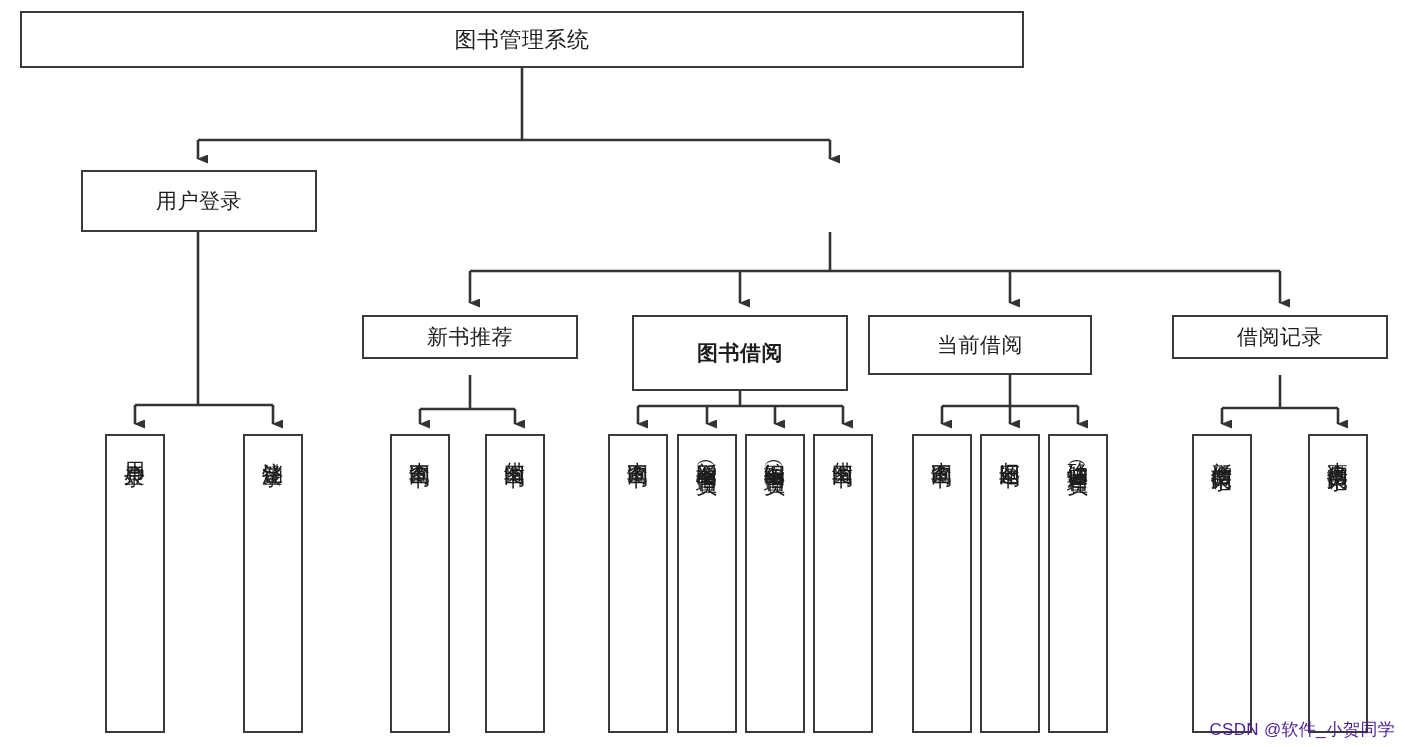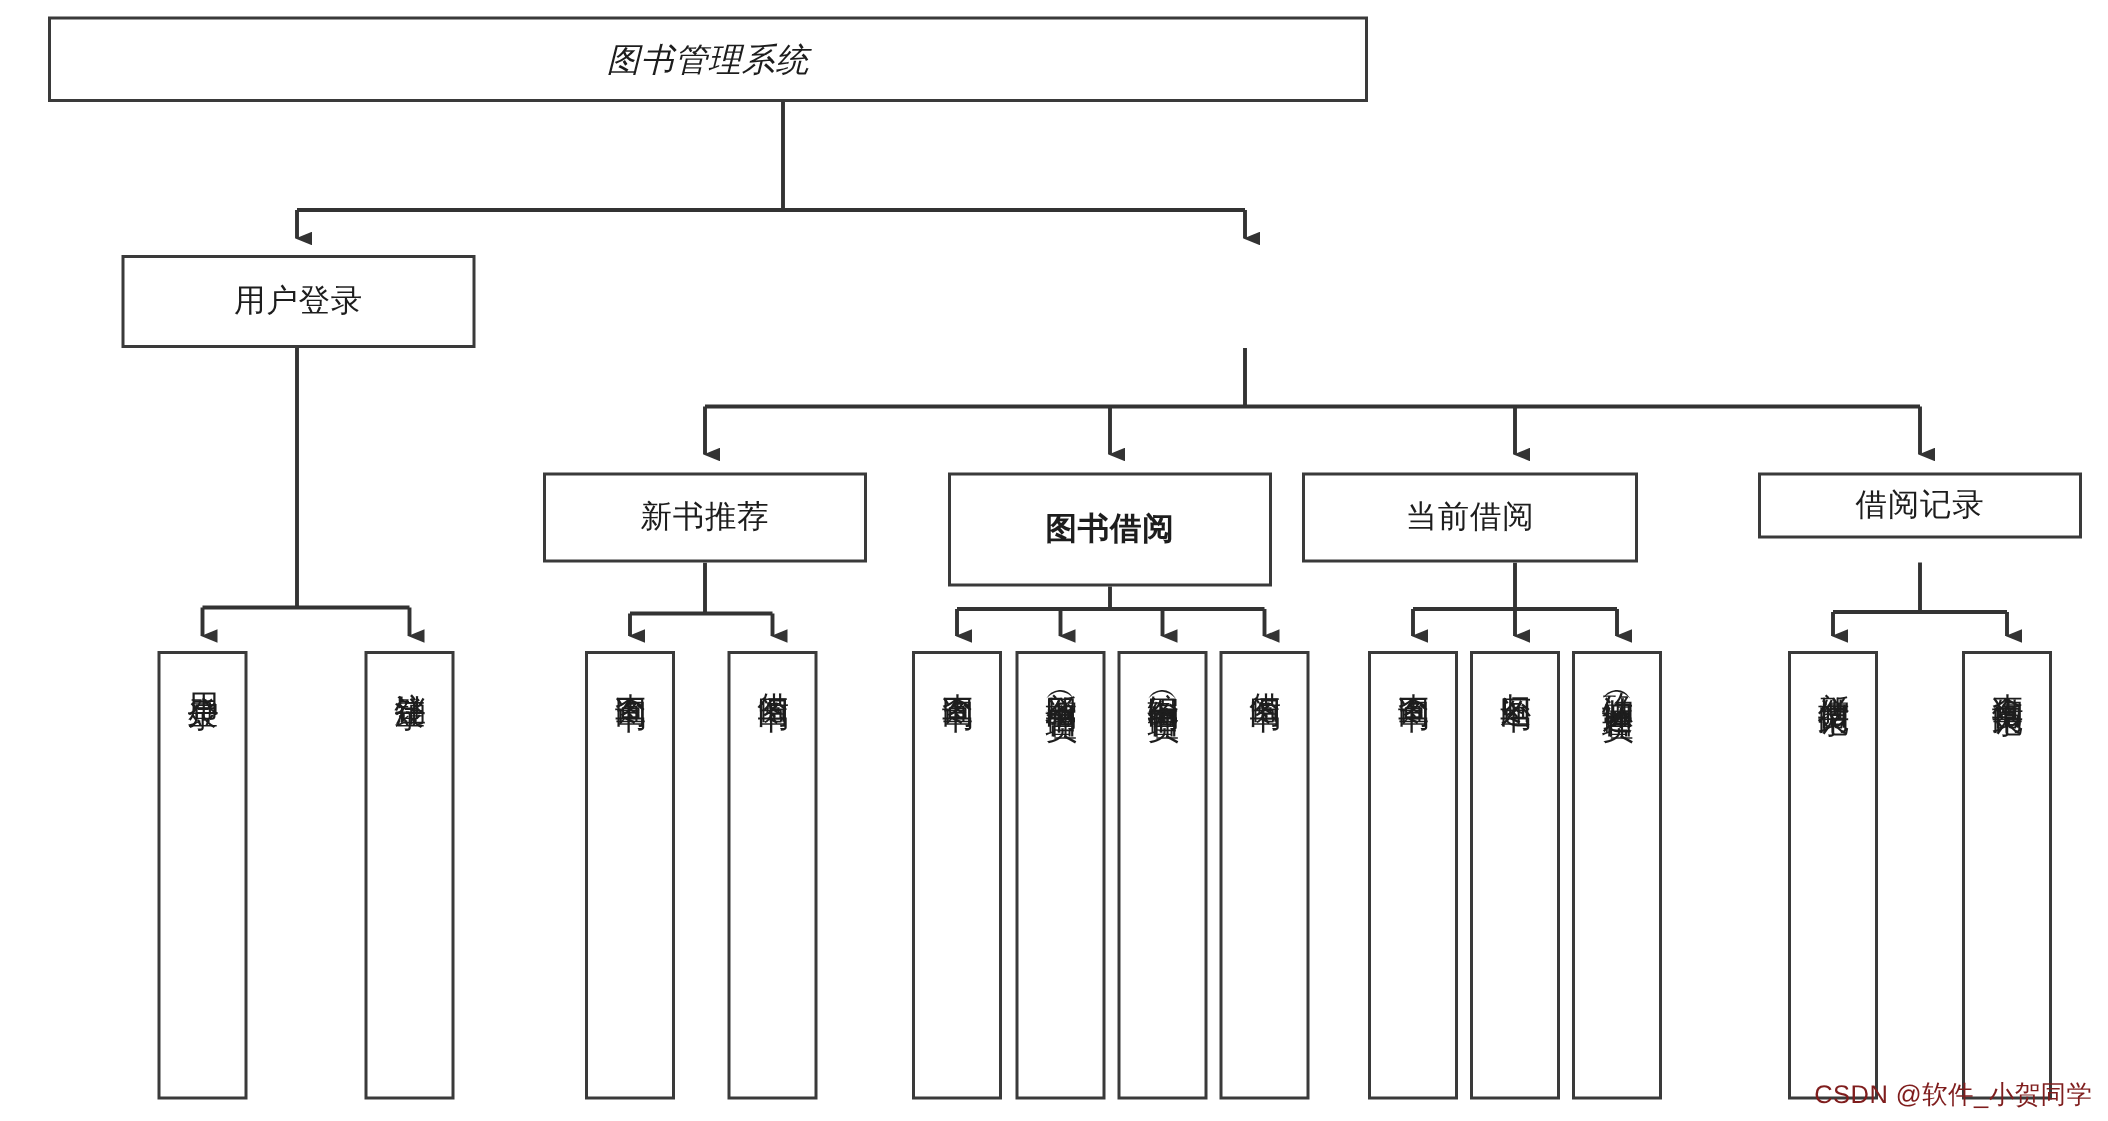--- a/index.html
+++ b/index.html
@@ -63,21 +63,21 @@
     font-size: 21px;
     line-height: 1.0;
     letter-spacing: 2px;
     white-space: nowrap;
   }
   .watermark {
     position: absolute;
     right: 10px;
     bottom: 6px;
     font-size: 17px;
-    color: #7f1d1d;
+    color: #4c1d95;
     white-space: nowrap;
     z-index: 5;
     letter-spacing: 0.3px;
   }
 </style>
 </head>
 <body>
 
 <div id="diagram">
 
@@ -124,29 +124,29 @@
       <path d="M1010,406 L1010,424" marker-end="url(#arrow)"></path>
       <path d="M1078,406 L1078,424" marker-end="url(#arrow)"></path>
 
       <path d="M1280,375 L1280,408"></path>
       <path d="M1222,408 L1338,408"></path>
       <path d="M1222,408 L1222,424" marker-end="url(#arrow)"></path>
       <path d="M1338,408 L1338,424" marker-end="url(#arrow)"></path>
     </g>
   </svg>
 
-  <div class="node h root" style="left:32px; top:11px; width:880px; height:57px;font-style:italic;">
+  <div class="node h root" style="left:20px; top:11px; width:1004px; height:57px;">
     <span class="label">图书管理系统</span>
   </div>
 
   <div class="node h" style="left:81px; top:170px; width:236px; height:62px;">
     <span class="label">用户登录</span>
   </div>
 
-  <div class="node h" style="left:362px; top:315px; width:216px; height:60px;">
+  <div class="node h" style="left:362px; top:315px; width:216px; height:44px;">
     <span class="label">新书推荐</span>
   </div>
   <div class="node h" style="left:632px; top:315px; width:216px; height:76px;font-weight:bold;">
     <span class="label">图书借阅</span>
   </div>
   <div class="node h" style="left:868px; top:315px; width:224px; height:60px;">
     <span class="label">当前借阅</span>
   </div>
   <div class="node h" style="left:1172px; top:315px; width:216px; height:44px;">
     <span class="label">借阅记录</span>

